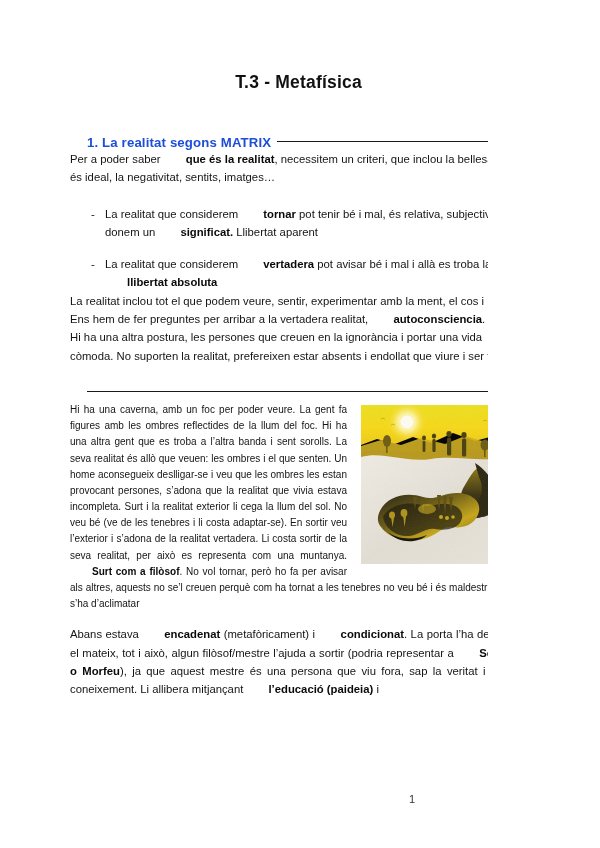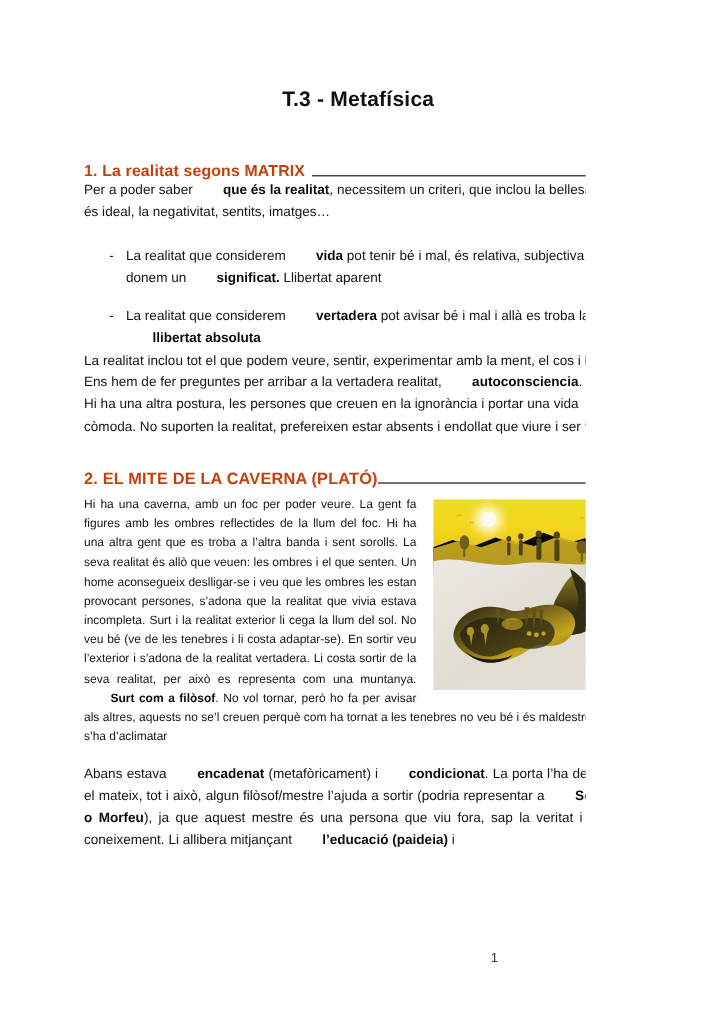--- a/index.html
+++ b/index.html
@@ -38,23 +38,24 @@
     line-height: 1.2;
     color: #111111;
   }
 
   
   .section-heading {
     font-size: 13.2px;
     font-weight: bold;
     letter-spacing: 0.15px;
     display: flex;
-    align-items: flex-end;
+    align-items: center;
     white-space: nowrap;
-    color: #c2410c;
+    color: #1d4ed8;
+    margin-left: 17px;
   }
   .section-heading .rule {
     flex: 1 1 auto;
     border-bottom: 1.3px solid #1a1a1a;
     height: 0;
     margin-bottom: 3px;
   }
   .section-heading.gap-before-rule .rule {
     margin-left: 6px;
   }
@@ -148,37 +149,36 @@
       <span>1. La realitat segons MATRIX</span>
       <span class="rule"></span>
     </div>
 
     <p class="body-text p-intro">
       <span>Per a poder saber </span><strong>que és la realitat</strong><span>, necessitem un criteri, que inclou la bellesa, si tot és ideal, la negativitat, sentits, imatges…</span>
     </p>
 
     <ul class="dash-list">
       <li>
-        <span class="dash">-</span><span>La realitat que considerem </span><strong>vida</strong><span> pot tenir bé i mal, és relativa, subjectiva i li donem un </span><strong>significat.</strong><span> Llibertat aparent</span>
+        <span class="dash">-</span><span>La realitat que considerem </span><strong>tornar</strong><span> pot tenir bé i mal, és relativa, subjectiva i li donem un </span><strong>significat.</strong><span> Llibertat aparent</span>
       </li>
       <li>
         <span class="dash">-</span><span>La realitat que considerem </span><strong>vertadera</strong><span> pot avisar bé i mal i allà es troba la </span><strong>llibertat absoluta</strong><span></span>
       </li>
     </ul>
 
     <p class="body-text p-after-list">
       <span>La realitat inclou tot el que podem veure, sentir, experimentar amb la ment, el cos i l’ànima. Ens hem de fer preguntes per arribar a la vertadera realitat, </span><strong>autoconsciencia</strong><span>.</span>
     </p>
 
     <p class="body-text p-postura">
       <span>Hi ha una altra postura, les persones que creuen en la ignorància i portar una vida còmoda. No suporten la realitat, prefereixen estar absents i endollat que viure i ser feliços</span>
     </p>
 
     <div class="section-heading" id="heading-2">
-      <span>2. EL MITE DE LA CAVERNA (PLATÓ)</span>
       <span class="rule"></span>
     </div>
 
     <div class="cave-block">
 
       <figure class="cave-figure">
         <svg viewBox="0 0 166 159" preserveAspectRatio="none" aria-hidden="true">
           <defs>
             <linearGradient id="skyGrad" x1="0" y1="0" x2="0" y2="1">
               <stop offset="0%" stop-color="#ece01f"></stop>

